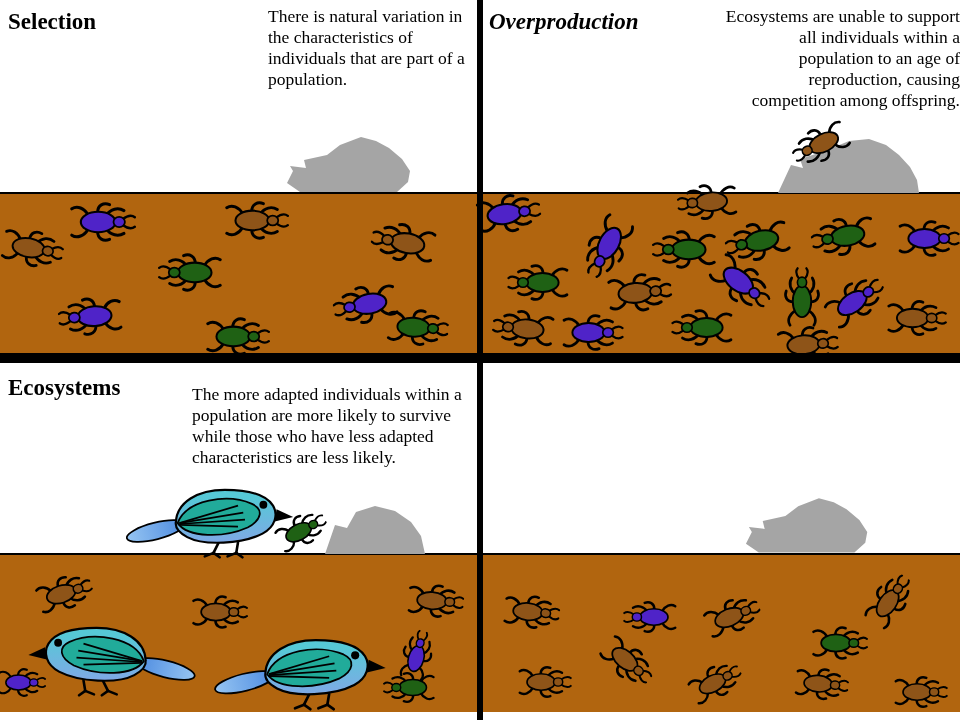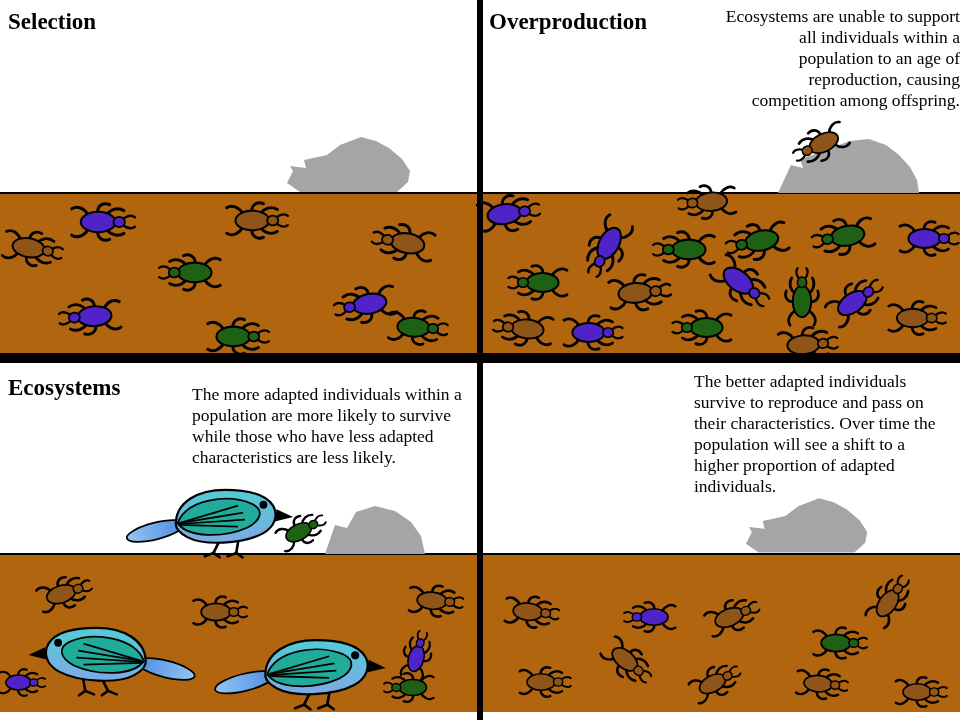--- a/index.html
+++ b/index.html
@@ -350,22 +350,22 @@
         <svg width="180" height="79">
           <use href="#bird" width="180" height="79"></use>
         </svg>
       </div>
     </div>
 
   <div id="divider-v" class="divider"></div>
   <div id="divider-h" class="divider"></div>
 
   <div class="panel-title" style="left:8px;top:9px;">Selection</div>
-
-  <div class="panel-title" style="left:489px;top:9px;">Overproduction</div>
+  <div class="panel-desc" style="left:268px;top:6px;width:205px;">There is natural variation in the characteristics of individuals that are part of a population.</div>
+
+  <div class="panel-title" style="left:489px;top:9px;font-style:italic;">Overproduction</div>
   <div class="panel-desc" style="left:722px;top:6px;width:238px;text-align:right;">Ecosystems are unable to support all individuals within a population to an age of reproduction, causing competition among offspring.</div>
 
   <div class="panel-title" style="left:8px;top:375px;">Ecosystems</div>
   <div class="panel-desc" style="left:192px;top:384px;width:292px;">The more adapted individuals within a population are more likely to survive while those who have less adapted characteristics are less likely.</div>
 
-  <div class="panel-desc" style="left:694px;top:371px;width:256px;">The better adapted individuals survive to reproduce and pass on their characteristics. Over time the population will see a shift to a higher proportion of adapted individuals.</div>
 
 </div>
 
 </body></html>

